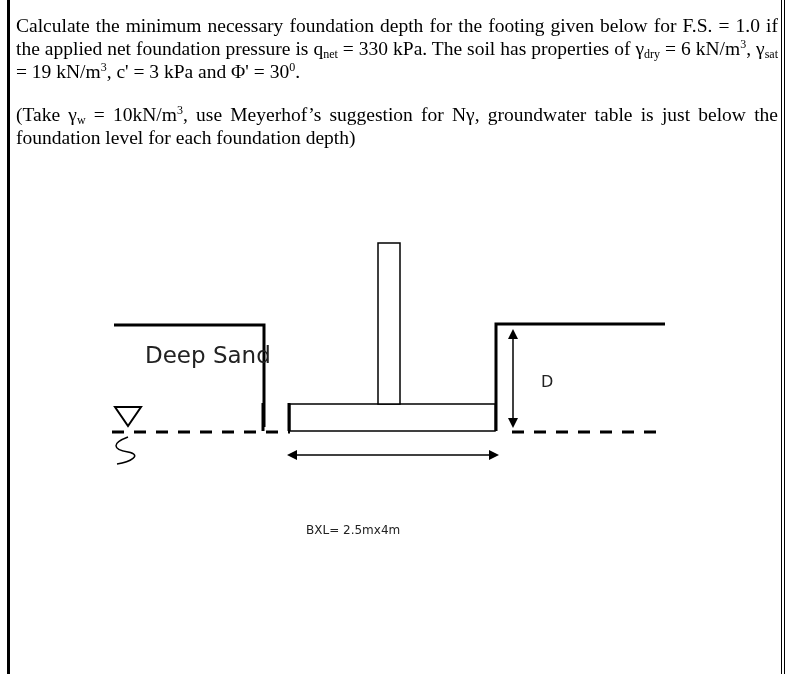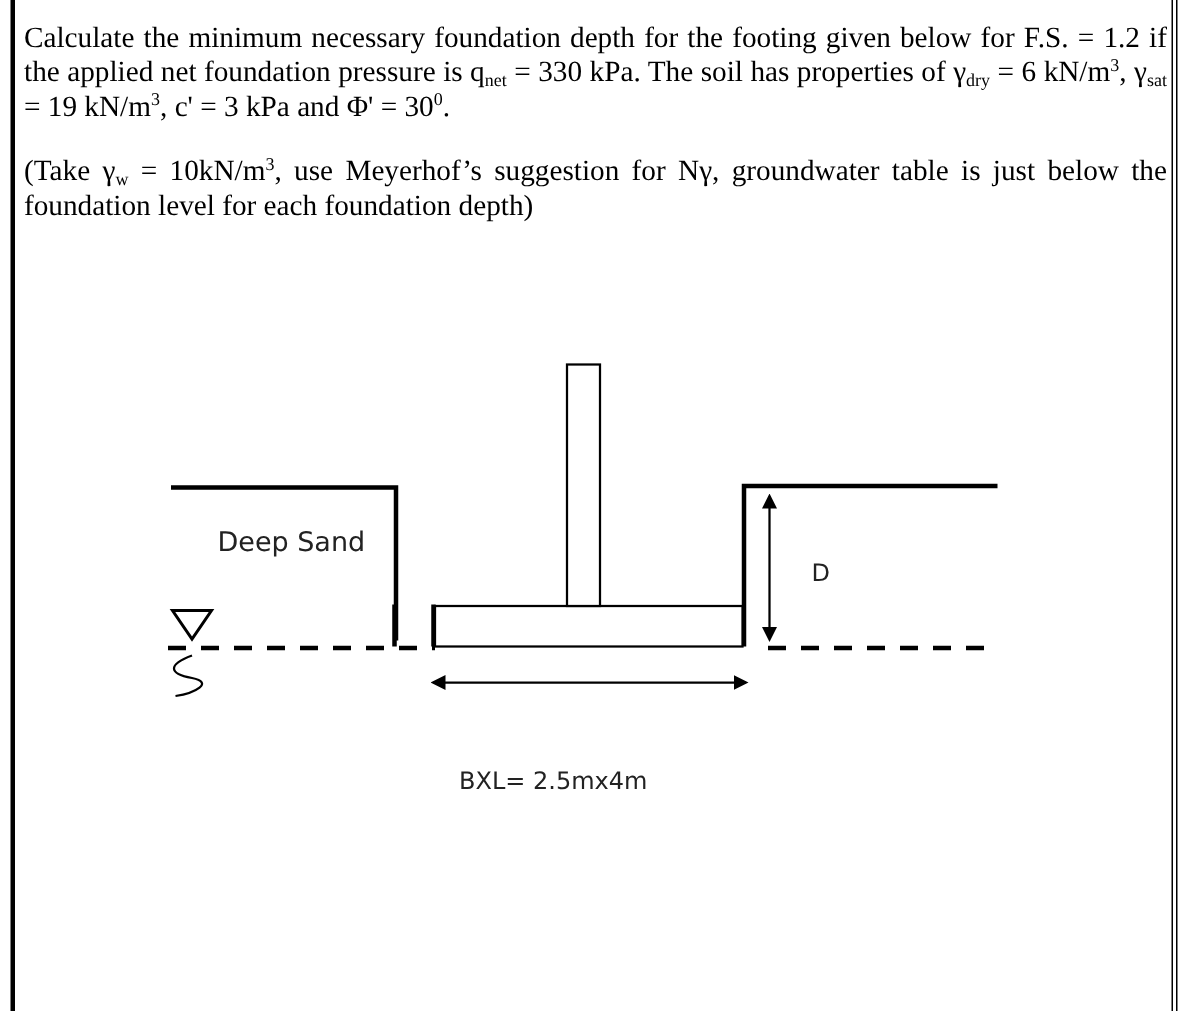--- a/index.html
+++ b/index.html
@@ -7,33 +7,33 @@
   .left-border { position: absolute; left: 7px; top: 0; width: 3px; height: 674px; background: #000; }
   .right-border-1 { position: absolute; left: 781px; top: 0; width: 1px; height: 674px; background: #000; }
   .right-border-2 { position: absolute; left: 784px; top: 0; width: 1px; height: 674px; background: #000; }
   .para { position: absolute; left: 16px; width: 762px; font-size: 19.5px; line-height: 23px; text-align: justify; text-align-last: left; }
   .p1 { top: 14px; }
   .p2 { top: 97px; margin-top: 6px; }
   sub { font-size: 12px; vertical-align: -3px; line-height: 0; }
   sup { font-size: 12px; vertical-align: 7px; line-height: 0; }
   .diagram { position: absolute; left: 0; top: 0; }
   .lbl { position: absolute; font-family: "DejaVu Sans", sans-serif; color: #222; }
-  .lbl-sand { left: 145px; top: 351px; font-size: 18px; }
+  .lbl-sand { left: 145px; top: 342px; font-size: 23px; }
   .lbl-d { left: 541px; top: 372px; font-size: 16px; }
-  .lbl-bxl { left: 306px; top: 511px; font-size: 16px; }
+  .lbl-bxl { left: 306px; top: 523px; font-size: 12px; }
 </style>
 </head>
 <body>
 
 <div class="left-border"></div>
 <div class="right-border-1"></div>
 <div class="right-border-2"></div>
 
 <div class="para p1">
-  <span>Calculate the minimum necessary foundation depth for the footing given below for F.S. = 1.2</span>
+  <span>Calculate the minimum necessary foundation depth for the footing given below for F.S. = 1.0</span>
   <span>if the applied net foundation pressure is q</span><sub>net</sub><span> = 330 kPa. The soil has properties of γ</span><sub>dry</sub><span> = 6</span>
   <span>kN/m</span><sup>3</sup><span>, γ</span><sub>sat</sub><span> = 19 kN/m</span><sup>3</sup><span>, c' = 3 kPa and Φ' = 30</span><sup>0</sup><span>.</span>
 </div>
 
 <div class="para p2">
   <span>(Take γ</span><sub>w</sub><span> = 10kN/m</span><sup>3</sup><span>, use Meyerhof’s suggestion for Nγ, groundwater table is just below the foundation level for each foundation depth)</span>
 </div>
 
 <svg class="diagram" width="795" height="674">
   <defs>

